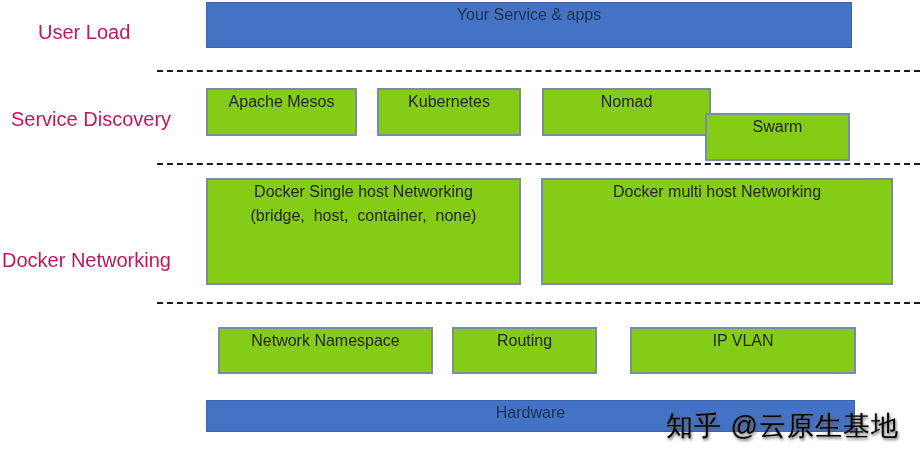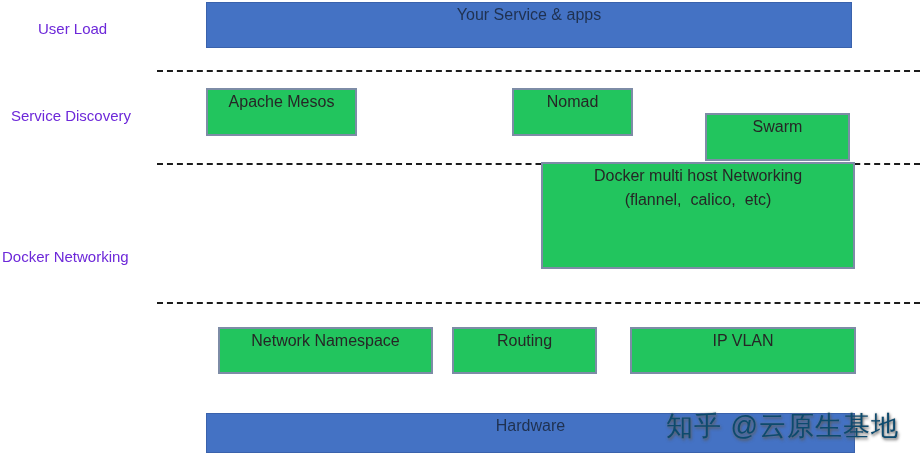--- a/index.html
+++ b/index.html
@@ -6,62 +6,62 @@
   .canvas {
     position: relative;
     width: 920px;
     height: 463px;
     background: #ffffff;
     overflow: hidden;
     font-family: "Liberation Sans", sans-serif;
   }
   .row-label {
     position: absolute;
-    color: #6d28d9;
-    font-size: 15px;
+    color: #be185d;
+    font-size: 20px;
     line-height: 1.45;
     white-space: nowrap;
   }
   .row-label.wrap { white-space: normal; }
   .box {
     position: absolute;
     box-sizing: border-box;
     display: flex;
     flex-direction: column;
     align-items: center;
     justify-content: flex-start;
     text-align: center;
   }
   .box.blue {
     background: #4472C4;
     border: 1px solid #3A62AC;
     color: #1F3150;
     font-size: 16px;
   }
   .box.gray {
-    background: #22c55e;
+    background: #84cc16;
     border: 2px solid #7D8CA6;
     color: #262626;
     font-size: 16px;
   }
   .box .line { display: block; white-space: pre-wrap; line-height: 1.5; }
   .divider {
     position: absolute;
     left: 157px;
     right: 0;
     height: 0;
     border-top: 2px dashed #1b1b1b;
   }
   .watermark {
     position: absolute;
     left: 666px;
     top: 408px;
     font-size: 27px;
     letter-spacing: 1px;
-    color: #0c4a6e;
+    color: #000000;
     white-space: nowrap;
     text-shadow: 1px 2px 3px rgba(90,90,90,0.9), 0 0 2px rgba(120,120,120,0.7);
   }
 </style>
 </head>
 <body>
 
 <div class="canvas">
 
   <div class="row-label" style="left:38px; top:18px;">User Load</div>
@@ -70,45 +70,51 @@
 
   <div class="box blue" style="left:206px; top:2px; width:646px; height:46px;">
     <span class="line">Your Service &amp; apps</span>
   </div>
 
   <div class="divider" style="top:70px;"></div>
 
   <div class="box gray" style="left:206px; top:88px; width:151px; height:48px;">
     <span class="line">Apache Mesos</span>
   </div>
-  <div class="box gray" style="left:512px; top:88px; width:121px; height:48px;">
+  <div class="box gray" style="left:377px; top:88px; width:144px; height:48px;">
+    <span class="line">Kubernetes</span>
+  </div>
+  <div class="box gray" style="left:542px; top:88px; width:169px; height:48px;">
     <span class="line">Nomad</span>
   </div>
   <div class="box gray" style="left:705px; top:88px; width:145px; height:48px;margin-top:25px;">
     <span class="line">Swarm</span>
   </div>
 
   <div class="divider" style="top:163px;"></div>
 
-  <div class="box gray" style="left:541px; top:162px; width:314px; height:107px;">
+  <div class="box gray" style="left:206px; top:178px; width:315px; height:107px;">
+    <span class="line">Docker Single host Networking</span>
+    <span class="line">(bridge,  host,  container,  none)</span>
+  </div>
+  <div class="box gray" style="left:541px; top:178px; width:352px; height:107px;">
     <span class="line">Docker multi host Networking</span>
-    <span class="line">(flannel,  calico,  etc)</span>
   </div>
 
   <div class="divider" style="top:302px;"></div>
 
   <div class="box gray" style="left:218px; top:327px; width:215px; height:47px;">
     <span class="line">Network Namespace</span>
   </div>
   <div class="box gray" style="left:452px; top:327px; width:145px; height:47px;">
     <span class="line">Routing</span>
   </div>
   <div class="box gray" style="left:630px; top:327px; width:226px; height:47px;">
     <span class="line">IP VLAN</span>
   </div>
 
-  <div class="box blue" style="left:206px; top:413px; width:649px; height:40px;">
+  <div class="box blue" style="left:206px; top:400px; width:649px; height:32px;">
     <span class="line">Hardware</span>
   </div>
 
   <div class="watermark">知乎 @云原生基地</div>
 
 </div>
 
 </body></html>

